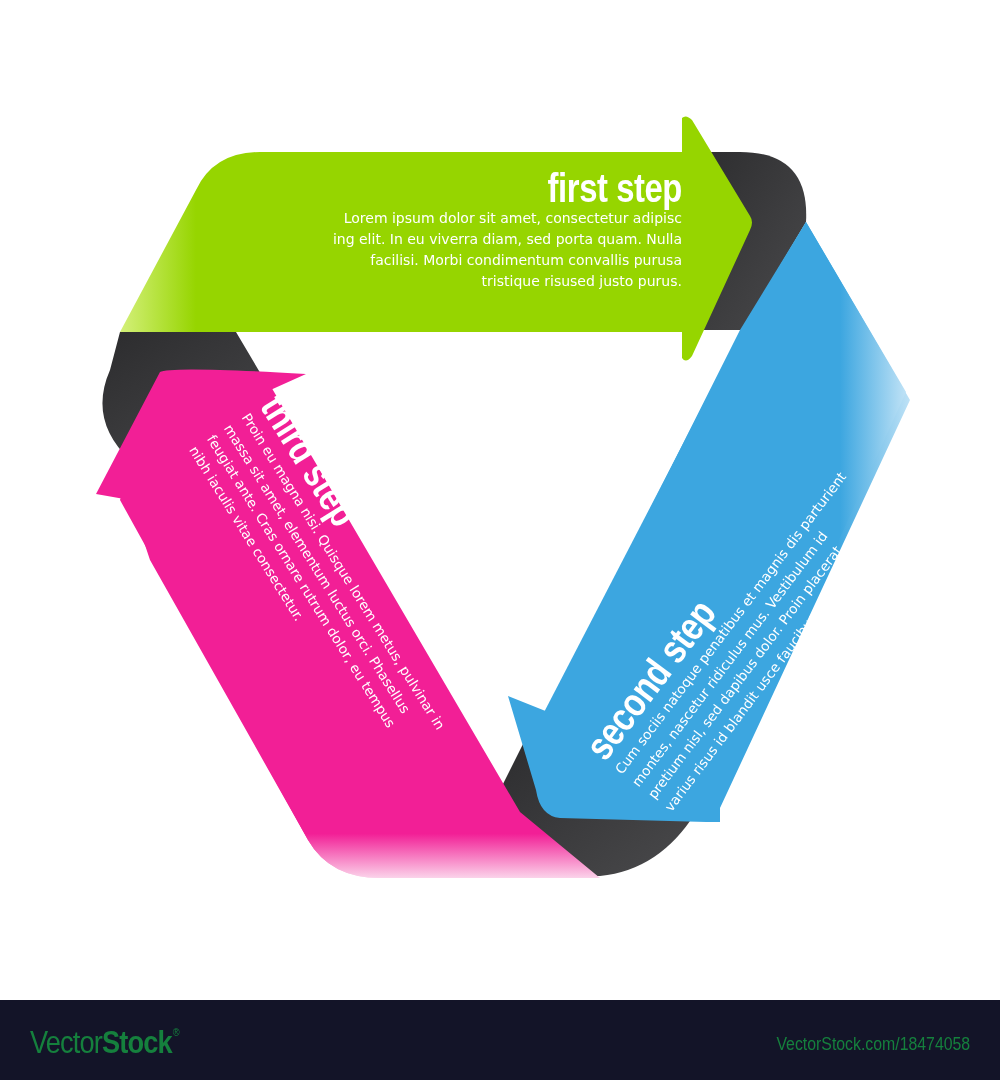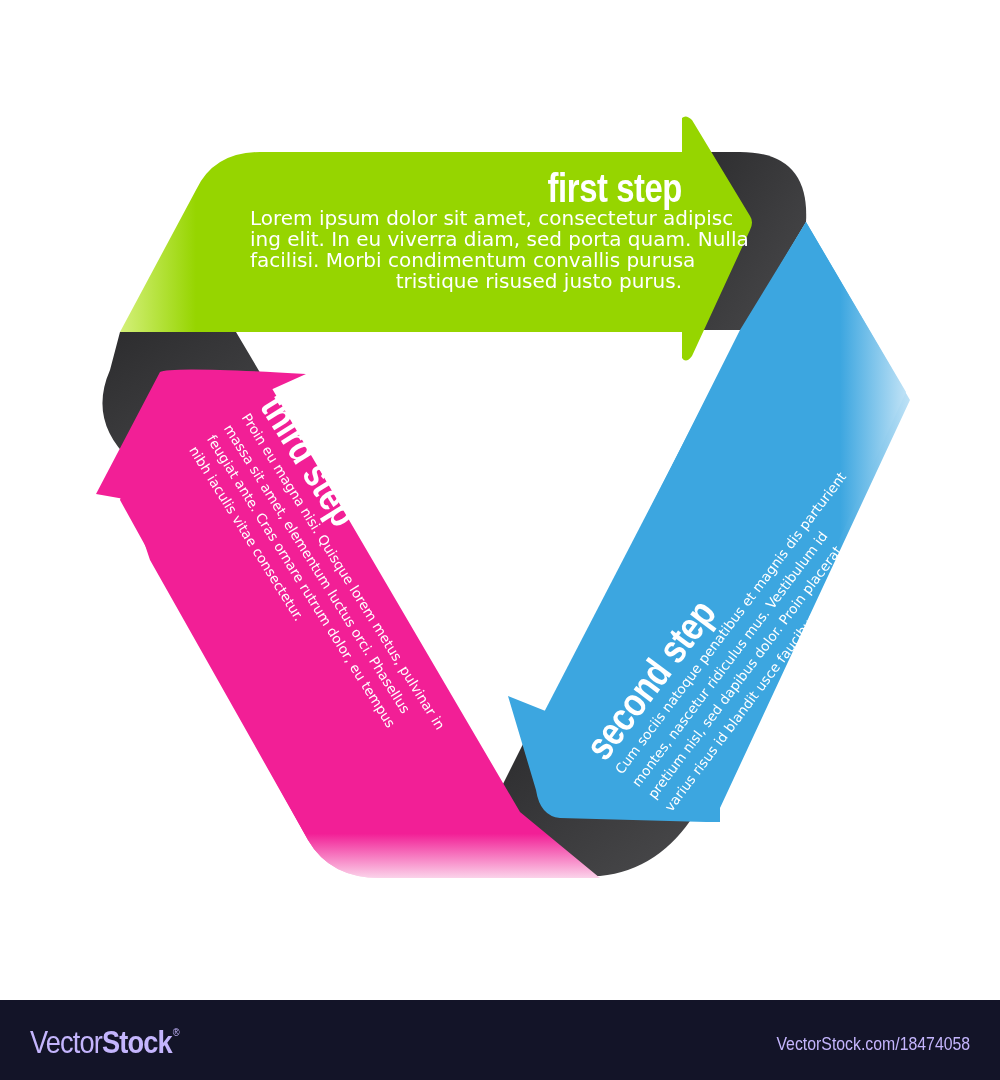--- a/index.html
+++ b/index.html
@@ -16,42 +16,42 @@
     font-family: "Liberation Sans", sans-serif;
     font-weight: bold;
     font-size: 40px;
     letter-spacing: -0.5px;
     line-height: 40px;
     transform: scaleX(0.82);
     white-space: nowrap;
   }
   .step-body {
     font-family: "DejaVu Sans", sans-serif;
-    font-size: 20px;
+    font-size: 14px;
     line-height: 21px;
     white-space: pre;
   }
 
   
   #first { left: 250px; top: 168px; width: 432px; text-align: right; }
   #first .step-title { transform-origin: 100% 50%; }
 
   
   #second { left: 578px; top: 742px; width: 420px; transform: rotate(-53deg); }
   #second .step-title { transform-origin: 0 50%; }
   #second .step-body { font-size: 13.6px; line-height: 20.5px; }
 
   
   #third { left: 288px; top: 388px; width: 420px; transform: rotate(58deg); }
   #third .step-title { transform-origin: 0 50%; }
   #third .step-body { font-size: 13.6px; line-height: 20.5px; }
 
   #footer {
     position: absolute; left: 0; top: 1000px; width: 1000px; height: 80px;
-    background: #131428; color: #c4b5fd;
+    background: #131428; color: #15803d;
   }
   #logo {
     position: absolute; left: 30px; top: 24px;
     font-family: "Liberation Sans", sans-serif;
     font-size: 32px; letter-spacing: -1px;
     transform: scaleX(0.85); transform-origin: 0 50%;
   }
   #logo .thin { font-weight: normal; }
   #logo .bold { font-weight: bold; }
   #logo sup { font-size: 11px; vertical-align: top; position: relative; top: 2px; margin-left: 1px; }

